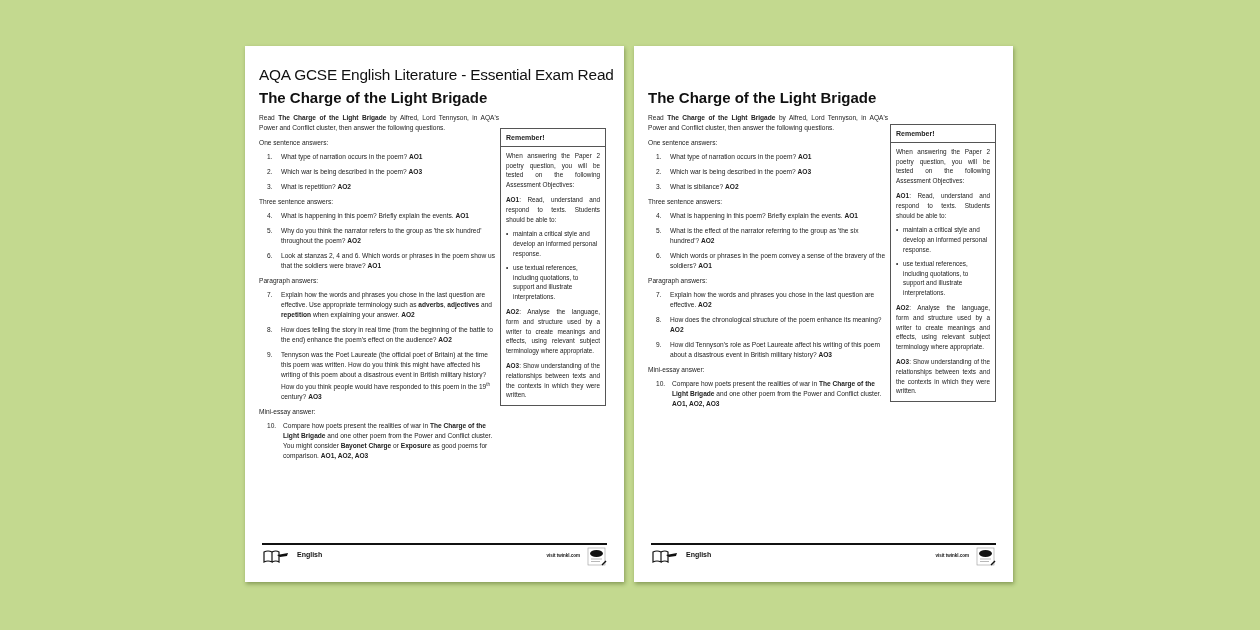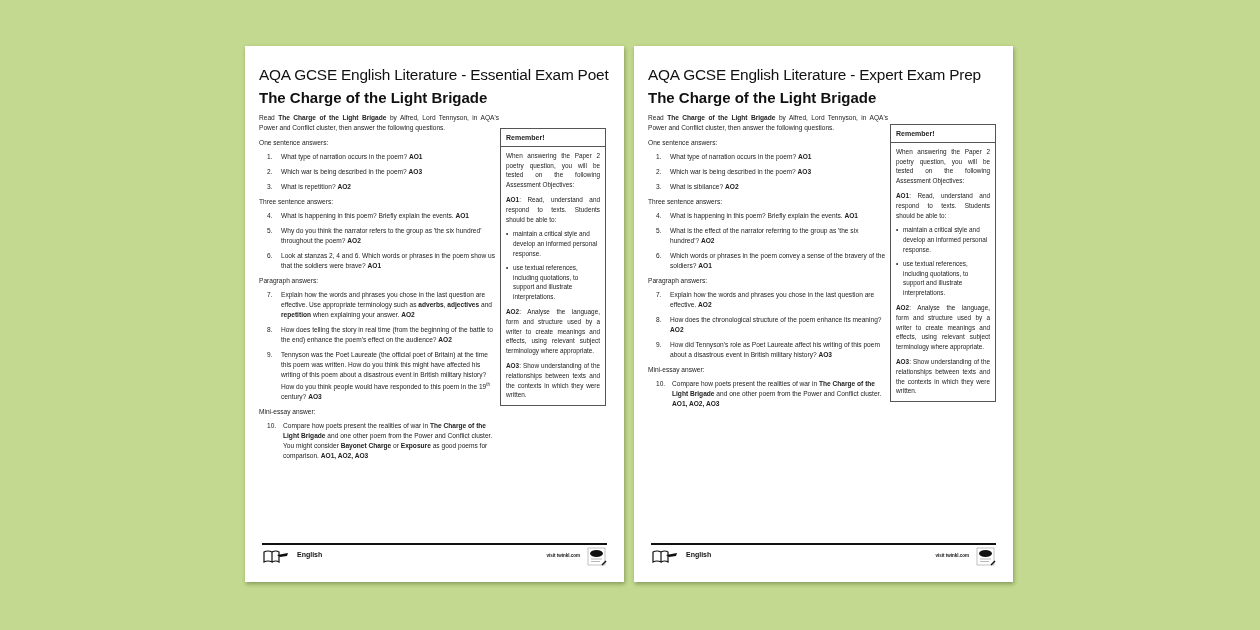--- a/index.html
+++ b/index.html
@@ -111,21 +111,21 @@
   .footer-badge {
     position: absolute;
     right: 17px; top: 501px;
     width: 20px; height: 20px;
   }
 </style>
 </head>
 <body>
 
 <div class="page left">
-  <div class="title">AQA GCSE English Literature - Essential Exam Poet</div>
+  <div class="title">AQA GCSE English Literature - Essential Exam Read</div>
   <div class="subtitle">The Charge of the Light Brigade</div>
 
   <div class="main">
     <div class="intro"><span>Read </span><b>The Charge of the Light Brigade</b><span> by Alfred, Lord Tennyson, in AQA's Power and Conflict cluster, then answer the following questions.</span></div>
 
     <div class="section-label">One sentence answers:</div>
     <div class="q">
         <span class="num">1.</span>
         <span class="txt"><span>What type of narration occurs in the poem? </span><b>AO1</b></span>
       </div>
@@ -198,21 +198,20 @@
   <svg class="footer-badge" viewBox="0 0 20 20">
     <rect x="1" y="1" width="17" height="17" fill="#fff" stroke="#999" stroke-width="0.6"></rect>
     <ellipse cx="9.5" cy="6.5" rx="6.5" ry="3.5" fill="#111"></ellipse>
     <line x1="4" y1="12" x2="15" y2="12" stroke="#888" stroke-width="0.6"></line>
     <line x1="4" y1="14.5" x2="13" y2="14.5" stroke="#888" stroke-width="0.6"></line>
     <line x1="15" y1="18" x2="19" y2="14" stroke="#111" stroke-width="1.4"></line>
   </svg>
 </div>
 
 <div class="page right">
-  <div class="title">AQA GCSE English Literature - Expert Exam Prep</div>
   <div class="subtitle">The Charge of the Light Brigade</div>
 
   <div class="main">
     <div class="intro"><span>Read </span><b>The Charge of the Light Brigade</b><span> by Alfred, Lord Tennyson, in AQA's Power and Conflict cluster, then answer the following questions.</span></div>
 
     <div class="section-label">One sentence answers:</div>
     <div class="q">
         <span class="num">1.</span>
         <span class="txt"><span>What type of narration occurs in the poem? </span><b>AO1</b></span>
       </div>

